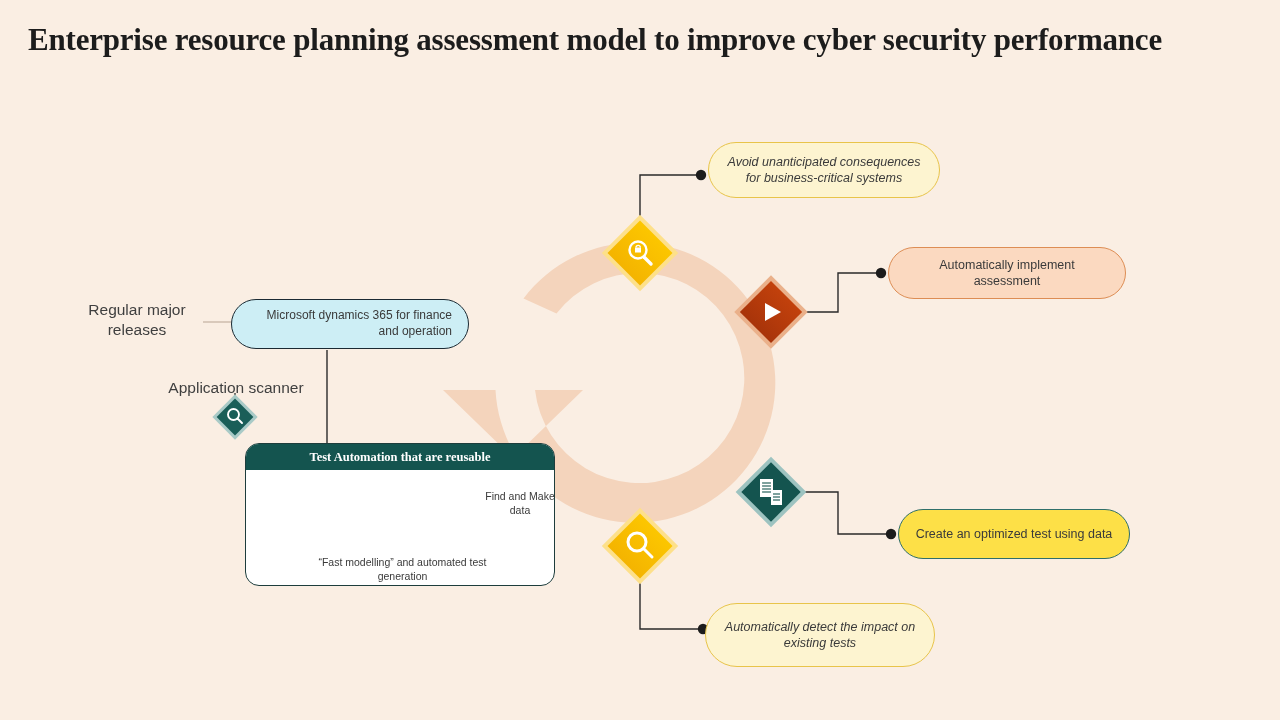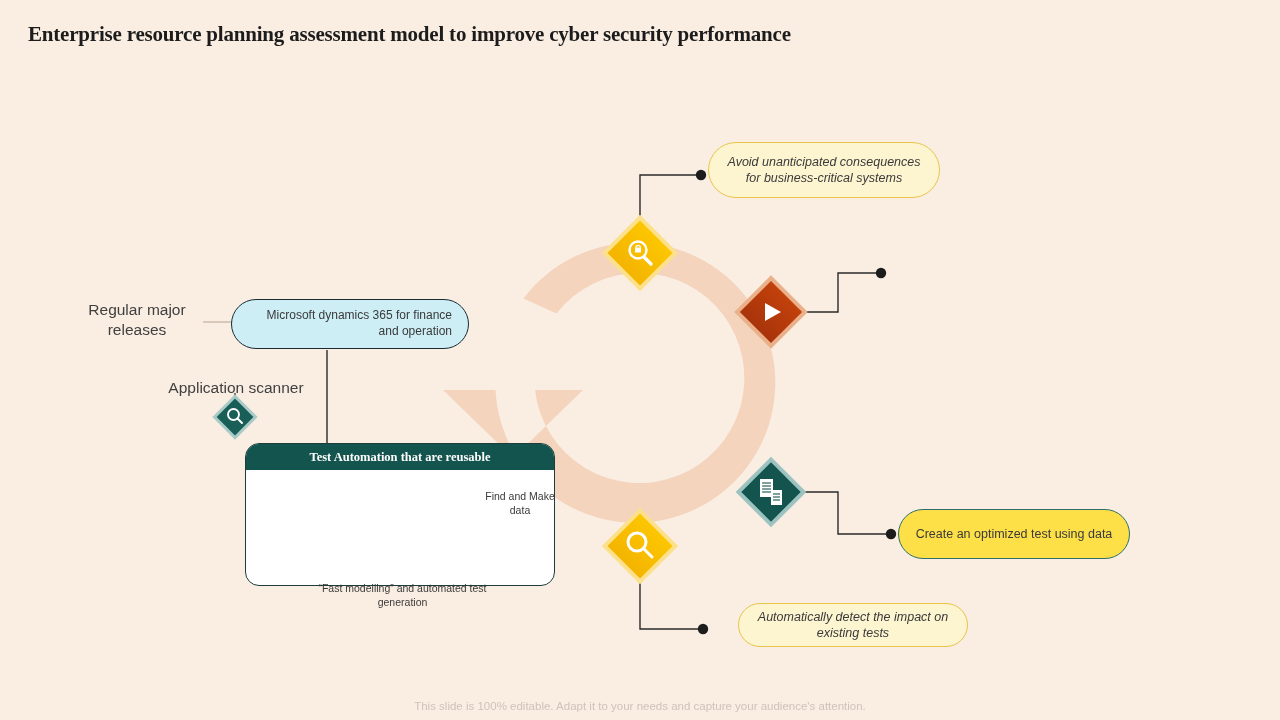--- a/index.html
+++ b/index.html
@@ -9,21 +9,21 @@
     font-family:"Liberation Sans", sans-serif;
     overflow:hidden;
     position:relative;
   }
   #stage{position:absolute;left:0;top:0;width:1280px;height:720px;}
 
   
   .title{
     position:absolute;left:28px;top:22px;width:1230px;
     font-family:"Liberation Serif", serif;
-    font-size:21px;font-weight:700;color:#1c1c1c;
+    font-size:31px;font-weight:700;color:#1c1c1c;
     letter-spacing:-0.2px;white-space:nowrap;
   }
   .subtitle{
     position:absolute;left:28px;top:78px;width:1100px;
     font-size:11.5px;color:#4a4a4a;font-weight:400;white-space:nowrap;
   }
   .footer{
     position:absolute;left:0;top:700px;width:1280px;text-align:center;
     font-size:11.5px;color:#cfc3b9;
   }
@@ -40,21 +40,21 @@
     font-size:12.5px;color:#3a3a3a;
     padding:4px 16px;
   }
   .pill-yellow{background:#fdf4d0;border:1.3px solid #e8c44a;font-style:italic;}
   .pill-peach {background:#fbd9c0;border:1.3px solid #dd8d54;}
   .pill-cyan  {background:#fde047;border:1.3px solid #2f6f6a;}
 
   #pill-avoid   {left:708px;top:142px;width:232px;height:56px;}
   #pill-auto    {left:888px;top:247px;width:238px;height:52px;}
   #pill-create  {left:898px;top:509px;width:232px;height:50px;}
-  #pill-detect  {left:738px;top:603px;width:230px;height:44px;}
+  #pill-detect  {left:705px;top:603px;width:230px;height:64px;}
   #pill-msdyn   {left:231px;top:299px;width:238px;height:50px;
                  background:#cdeef5;border:1.3px solid #1b2a33;border-radius:30px;text-align:right;}
   #pill-msdyn .ptx{font-size:12px;}
 
   
   .plabel{position:absolute;font-size:15.5px;color:#3f3f3f;line-height:1.28;text-align:center;}
   #lbl-regular{left:72px;top:300px;width:130px;}
   #lbl-appscan{left:152px;top:370px;width:168px;margin-top:8px;}
 
   
@@ -63,21 +63,21 @@
     background:#ffffff;border:1.6px solid #1d3d3c;border-radius:14px;
     overflow:hidden;box-sizing:border-box;
   }
   #card-head{
     height:26px;background:#14544f;color:#ffffff;
     display:flex;align-items:center;justify-content:center;
     font-family:"Liberation Serif", serif;font-weight:700;font-size:12.5px;
   }
   .cardtxt{position:absolute;font-size:10.5px;color:#3a3a3a;text-align:center;line-height:1.3;}
   #ct-find{left:485px;top:490px;width:70px;}
-  #ct-fast{left:315px;top:582px;width:175px;}
+  #ct-fast{left:315px;top:556px;width:175px;}
 </style>
 </head>
 <body>
 
 <div id="stage">
 
   <div class="title">Enterprise resource planning assessment model to improve cyber security performance</div>
 
   <svg id="art" viewBox="0 0 1280 720">
     <defs>
@@ -228,20 +228,23 @@
       <line x1="312" y1="518" x2="370" y2="540" marker-end="url(#ah)"></line>
       <line x1="496" y1="545" x2="416" y2="532" marker-end="url(#ah)"></line>
       <line x1="416" y1="534" x2="496" y2="547" marker-end="url(#ah)"></line>
     </g>
   </svg>
 
   <div class="pill pill-yellow" id="pill-avoid">
     <span class="ptx">Avoid  unanticipated consequences for business-critical systems</span>
   </div>
 
+  <div class="pill pill-peach" id="pill-auto">
+    <span class="ptx">Automatically implement assessment</span>
+  </div>
 
   <div class="pill pill-cyan" id="pill-create">
     <span class="ptx">Create an optimized test using data</span>
   </div>
 
   <div class="pill pill-yellow" id="pill-detect">
     <span class="ptx">Automatically detect the impact on existing tests</span>
   </div>
 
   <div class="plabel" id="lbl-regular">Regular major releases</div>
@@ -251,14 +254,13 @@
   <div class="pill" id="pill-msdyn">
     <span class="ptx">Microsoft  dynamics 365 for finance  and operation</span>
   </div>
 
   <div id="card">
     <div id="card-head">Test Automation that are reusable</div>
   </div>
   <div class="cardtxt" id="ct-find">Find and Make data</div>
   <div class="cardtxt" id="ct-fast">“Fast modelling”  and automated test generation</div>
 
-  <div class="footer">This slide is 100% editable. Adapt it to your needs and capture your audience's attention.</div>
 </div>
 
 </body></html>

